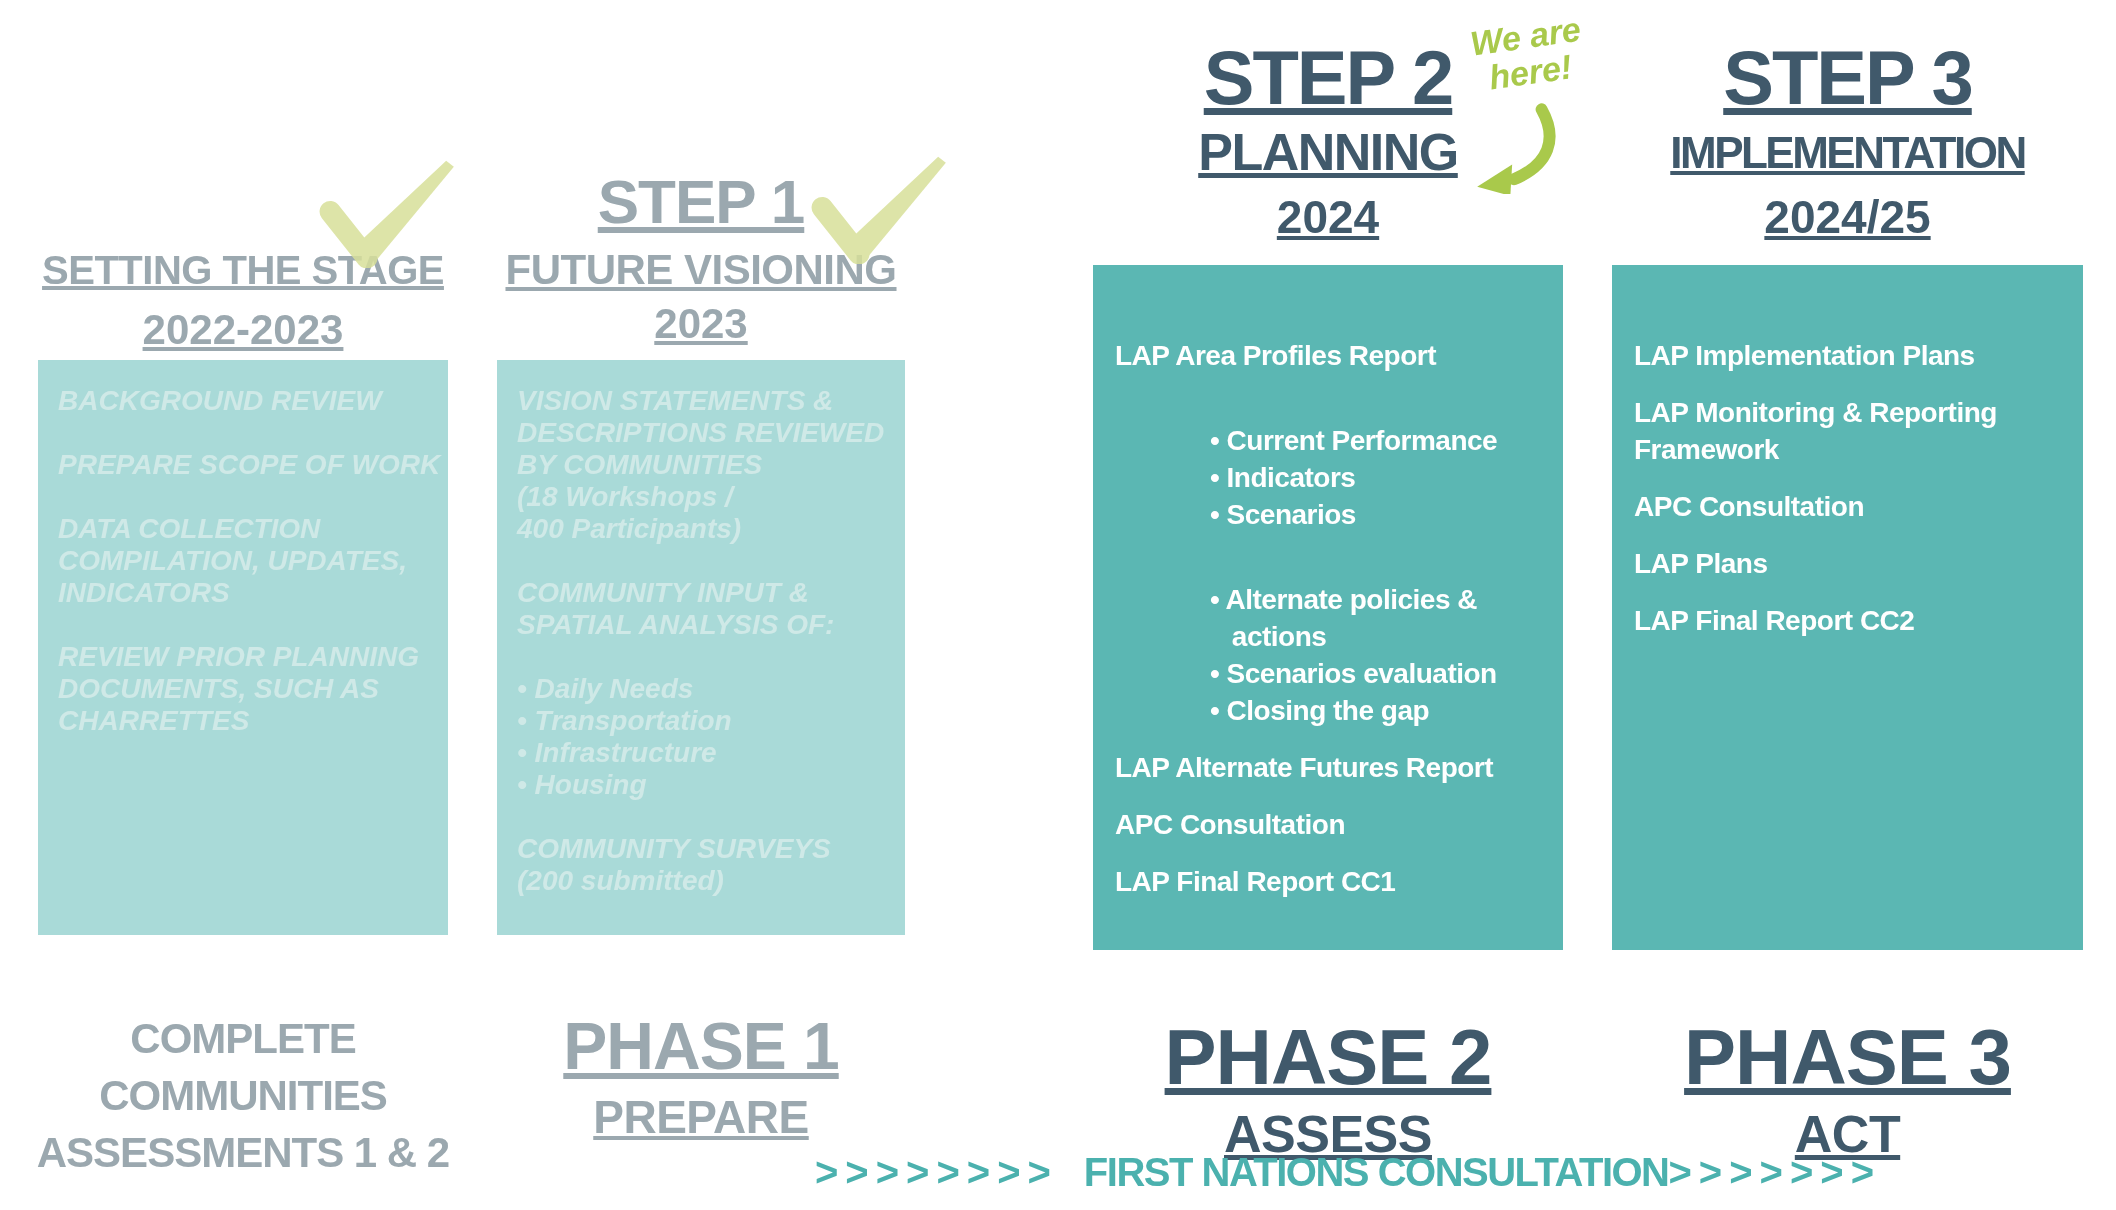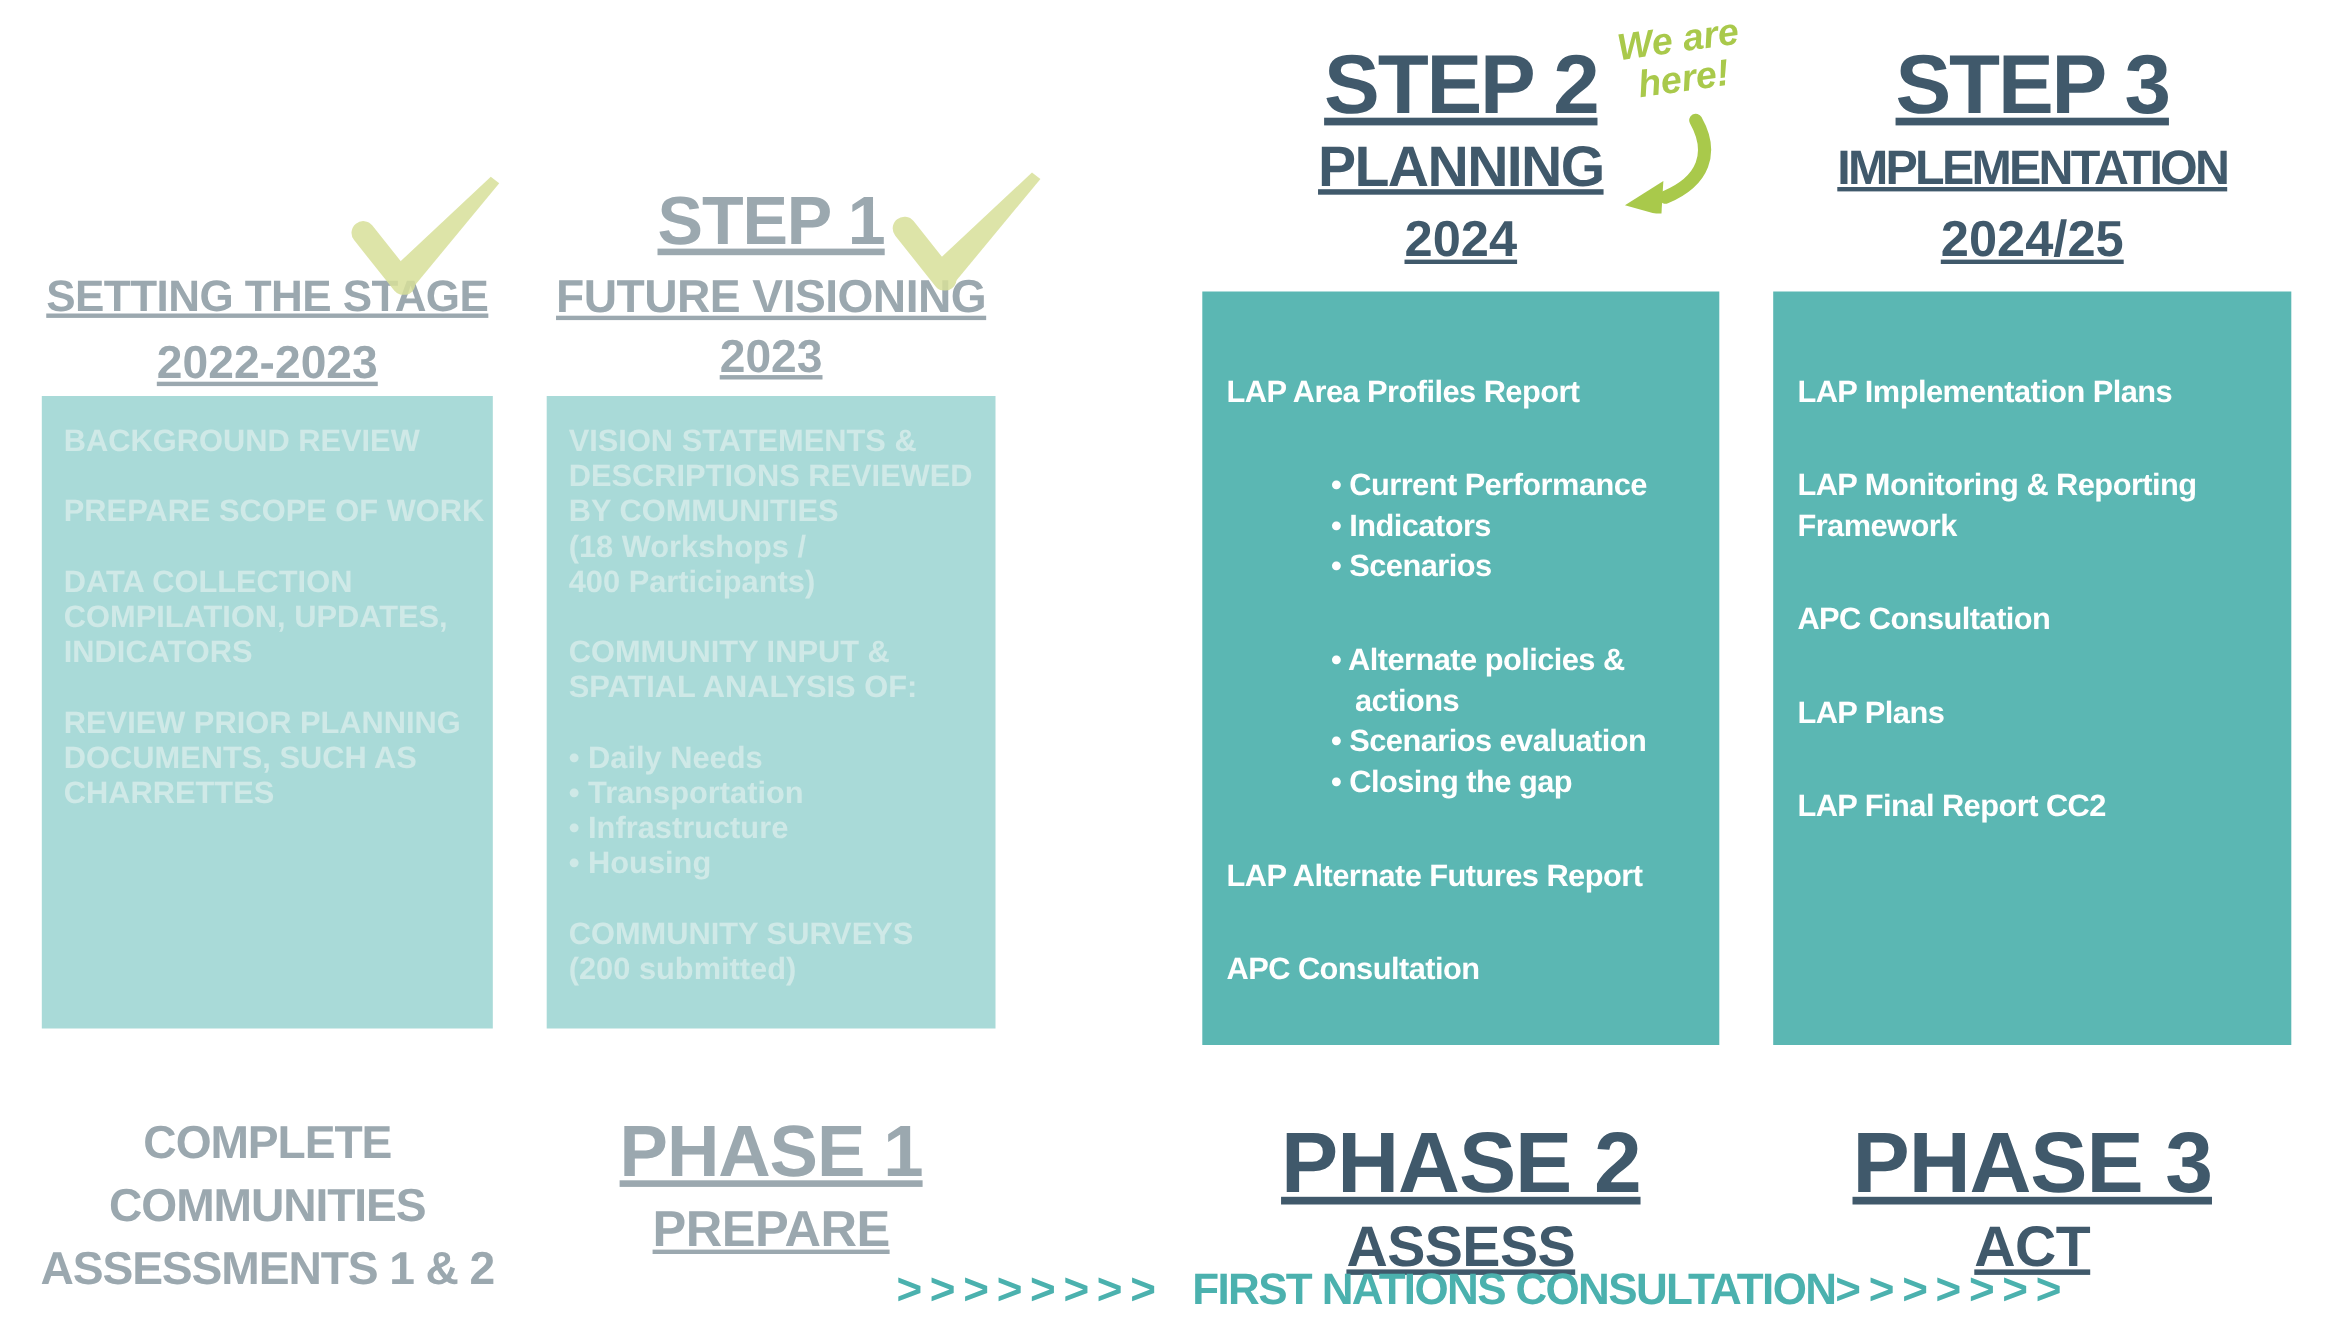--- a/index.html
+++ b/index.html
@@ -8,29 +8,29 @@
     position:relative;width:2116px;height:1210px;background:var(--bg,#fff);
     font-family:"Liberation Sans",sans-serif;overflow:hidden;
   }
   .abs{position:absolute;}
   .ctr{text-align:center;}
   .hdr{font-weight:bold;white-space:nowrap;text-decoration:underline;}
   .gray{color:var(--gray);}
   .slate{color:var(--slate);}
   .tealtxt{color:var(--teal-text);}
   .box{position:absolute;}
-  .box.light{background:var(--teal-box-light);}
+  .box.light{background:var(--teal-box-light);font-style:italic;}
   .box.dark{background:var(--teal-box-dark);}
   .box-pad-l{padding:25px 16px 0 20px;}
   .box-pad-d{padding:24px 4px 0 22px;}
   .para{font-weight:bold;white-space:pre;}
   .pl{font-size:28px;line-height:32px;color:var(--text-on-light);}
   .pd{font-size:28px;line-height:37px;color:var(--text-on-dark);letter-spacing:-0.5px;margin-top:48px;}
   .mt-l{margin-top:32px;}
-  .mt-d{margin-top:48px;}
+  .mt-d{margin-top:20px;}
   .indent{margin-left:95px;}
   .step-sm{font-size:62px;letter-spacing:-1px;}
   .step-lg{font-size:76px;letter-spacing:-2px;}
   .title-sm{font-size:40px;letter-spacing:-0.5px;}
   .title-md{font-size:42px;letter-spacing:-0.5px;}
   .title-pl{font-size:52px;letter-spacing:-1.5px;}
   .title-im{font-size:44px;letter-spacing:-2.5px;}
   .year{font-size:42px;}
   .year-d{font-size:46px;}
   .phase-sm{font-size:66px;letter-spacing:-1px;}

